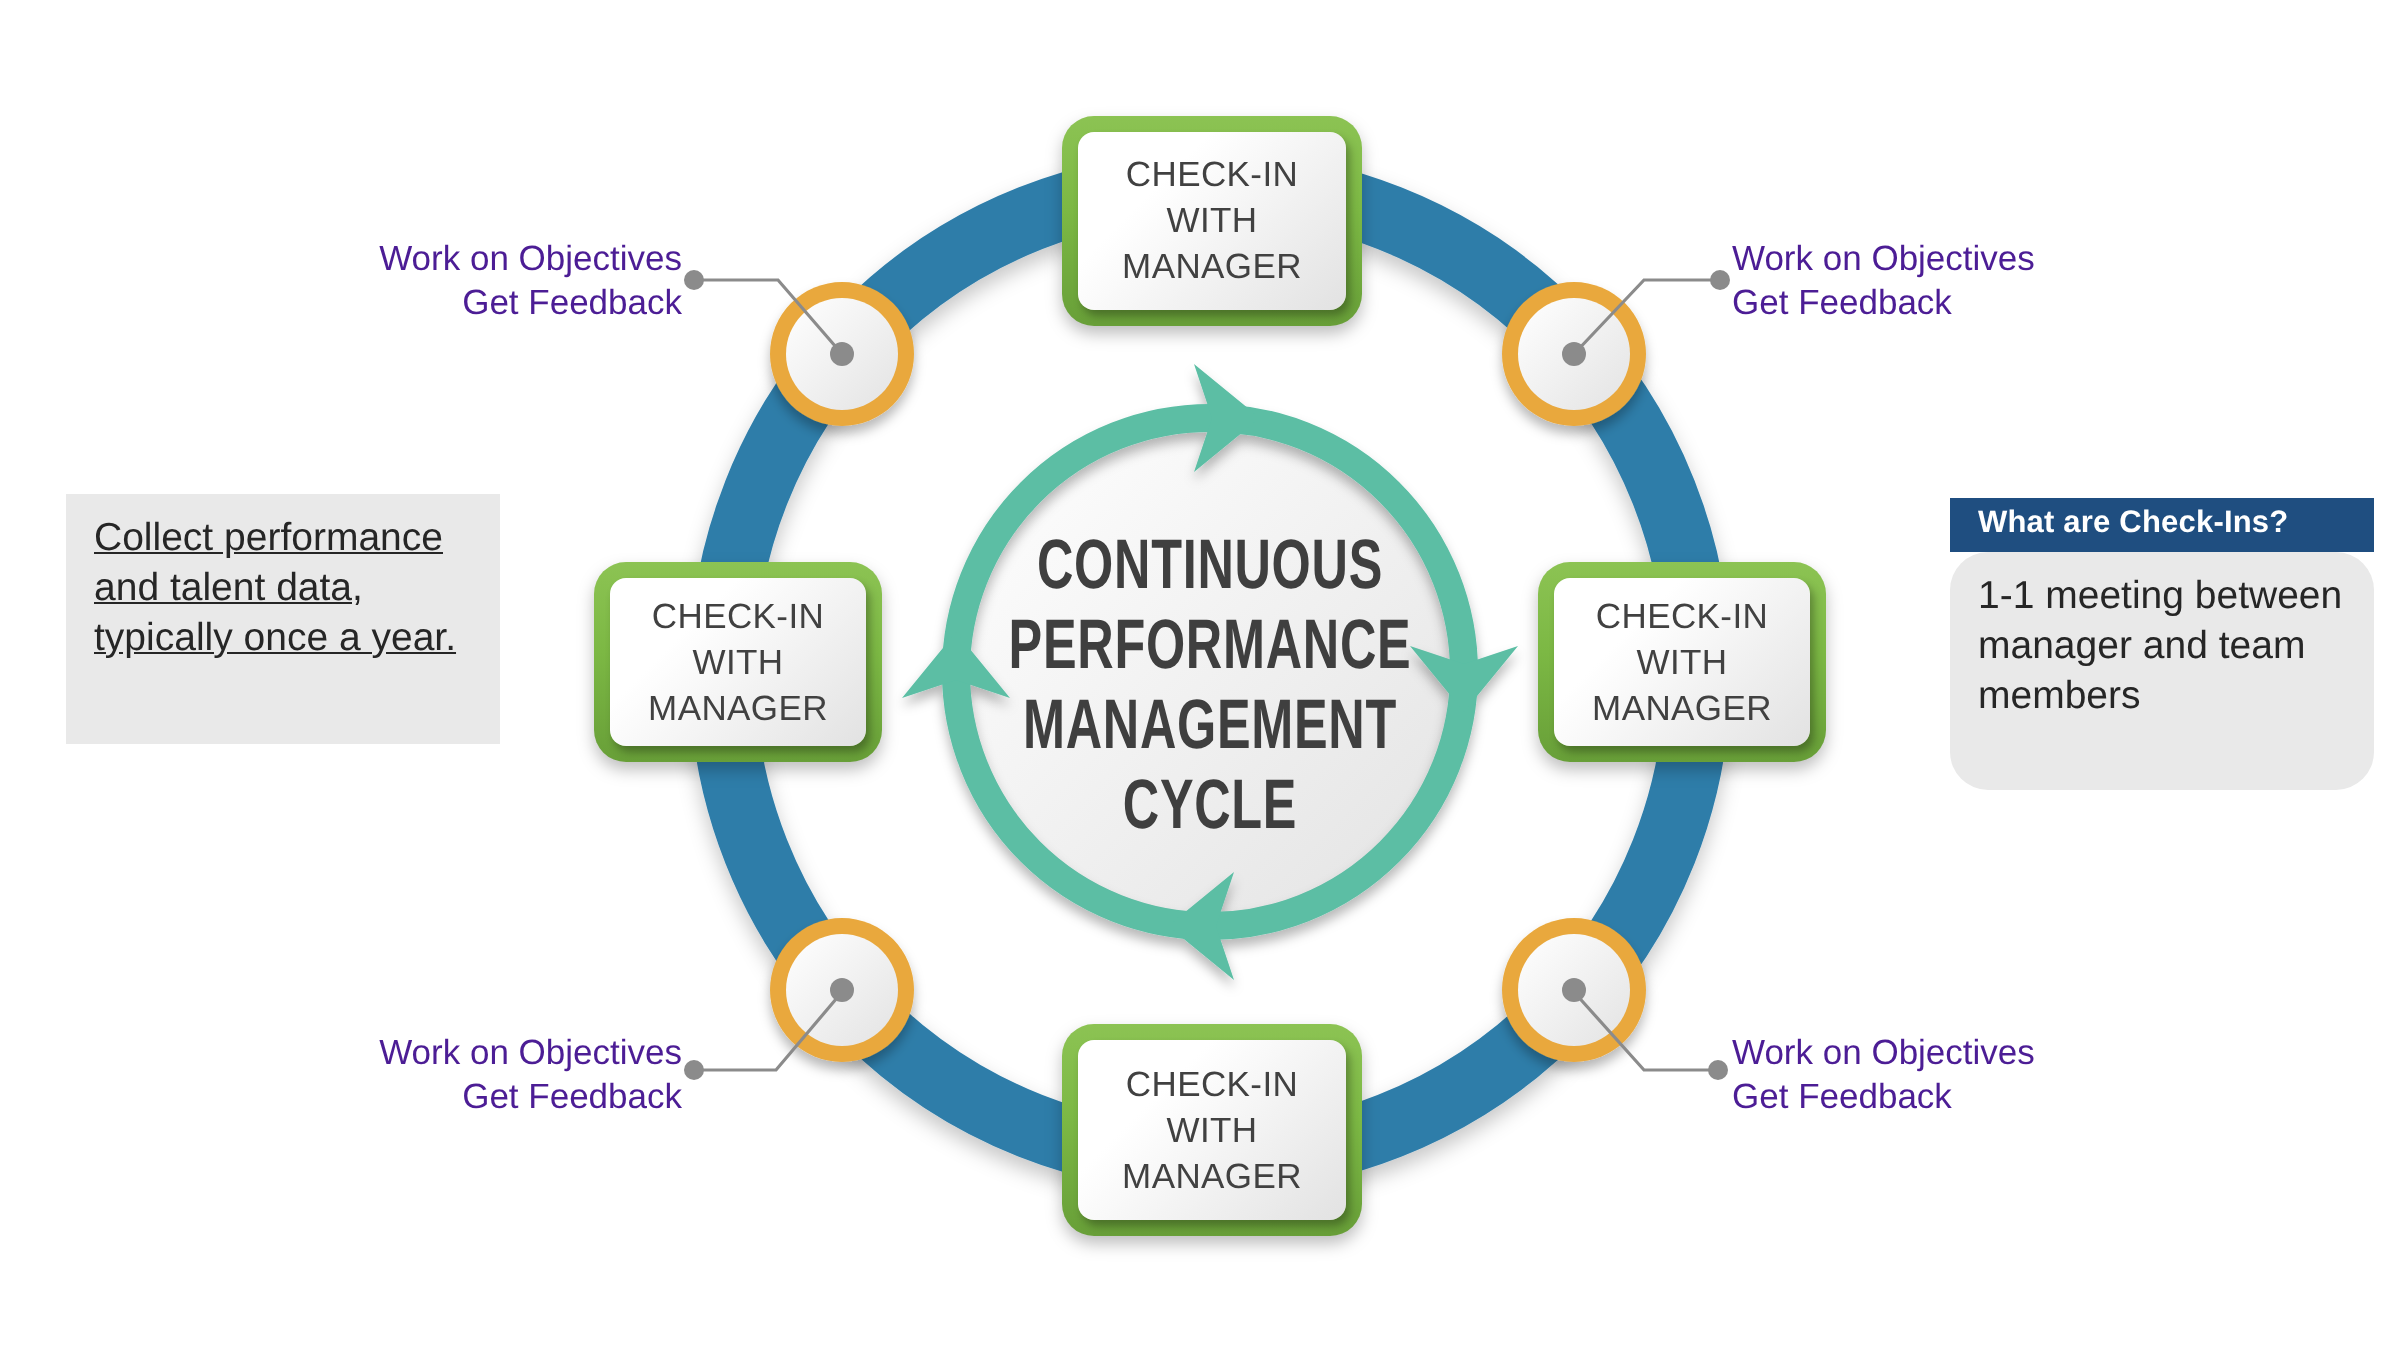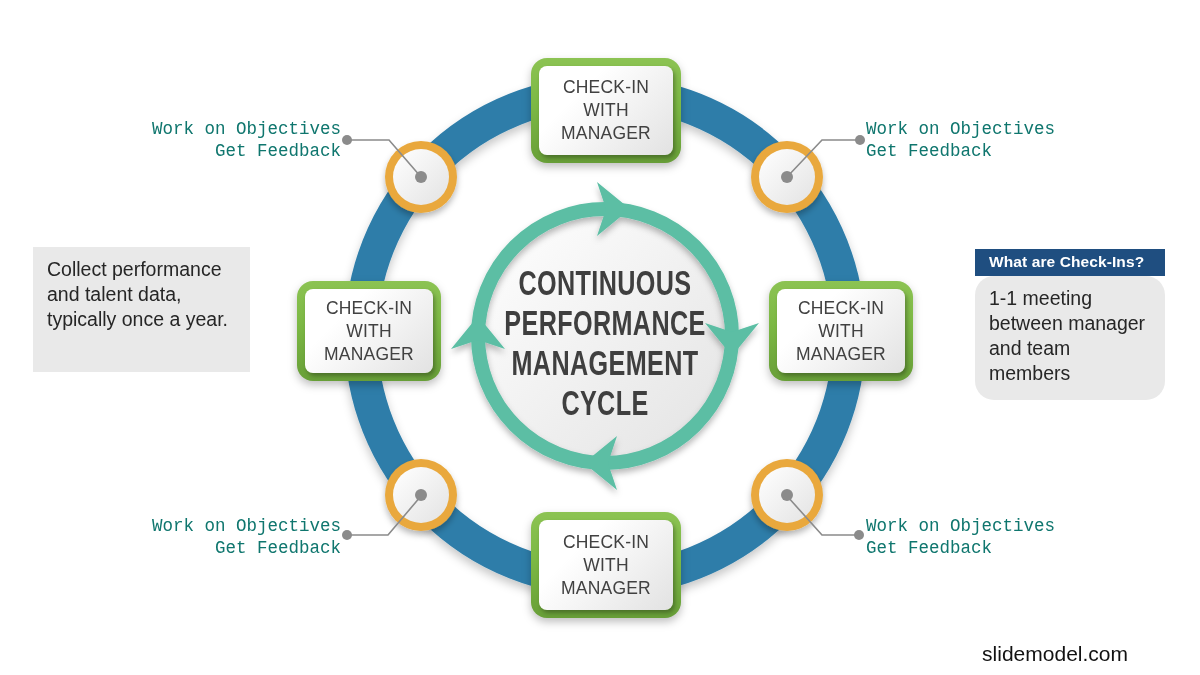--- a/index.html
+++ b/index.html
@@ -31,40 +31,40 @@
   .checkin.left  {left:297px;top:281px;width:144px;height:100px;}
 
   
   .center-title{
     position:absolute;left:445px;top:263px;width:320px;text-align:center;
     font-weight:bold;font-size:35px;line-height:40px;color:#3f3f3f;
     letter-spacing:.5px;transform:scaleX(.72);transform-origin:center;
   }
 
   
-  .callout{position:absolute;font-size:17.5px;line-height:21.5px;color:#0f766e;font-family:Liberation Mono, monospace;}
+  .callout{position:absolute;font-size:17.5px;line-height:21.5px;color:#4c1d95;}
   .callout span{display:block;}
   .callout.tl{right:859px;top:119px;text-align:right;}
   .callout.tr{left:866px;top:119px;text-align:left;}
   .callout.bl{right:859px;top:516px;text-align:right;}
   .callout.br{left:866px;top:516px;text-align:left;}
 
   
   .infobox{position:absolute;box-sizing:border-box;}
   .infobox.left-box {left:33px; top:247px;width:217px;}
-  .infobox.right-box{left:975px;top:249px;width:190px;}
+  .infobox.right-box{left:975px;top:249px;width:212px;}
   .info-header{
     background:#1f4e80;color:#ffffff;font-weight:bold;font-size:15.5px;
     padding:4px 10px 5px 14px;letter-spacing:.1px;
   }
   .info-body{
     background:#e9e9e9;color:#262626;font-size:19.5px;line-height:25px;
     padding:10px 14px 14px 14px;
   }
-  .infobox.left-box  .info-body{min-height:101px;}
+  .infobox.left-box  .info-body{min-height:101px;text-decoration:underline;}
   .infobox.right-box .info-body{min-height:95px;border-radius:19px;}
 
   .watermark{
     position:absolute;right:72px;top:642px;font-size:21px;color:#121212;
   }
 </style>
 </head>
 <body>
 
 <div class="canvas">
@@ -177,15 +177,14 @@
 
   <div class="infobox left-box">
     <div class="info-body">Collect performance and talent data, typically once a year.</div>
   </div>
 
   <div class="infobox right-box">
     <div class="info-header">What are Check-Ins?</div>
     <div class="info-body">1-1 meeting between manager and team members</div>
   </div>
 
-  <div class="watermark">slidemodel.com</div>
 
 </div>
 
 </body></html>

